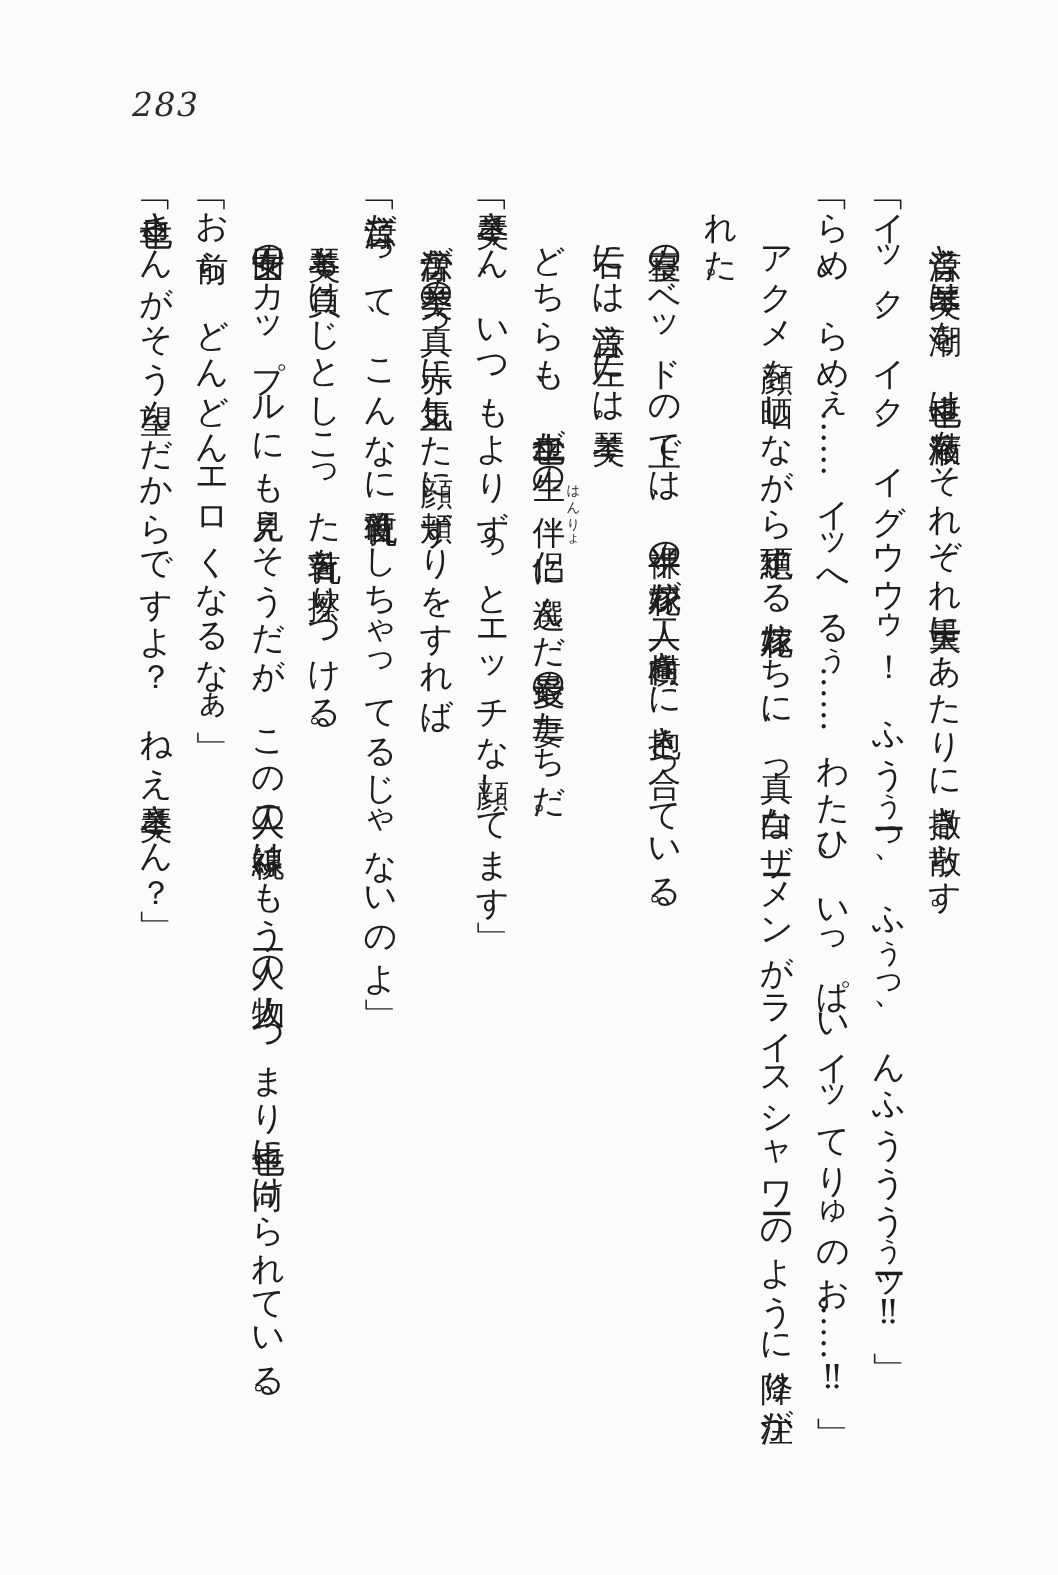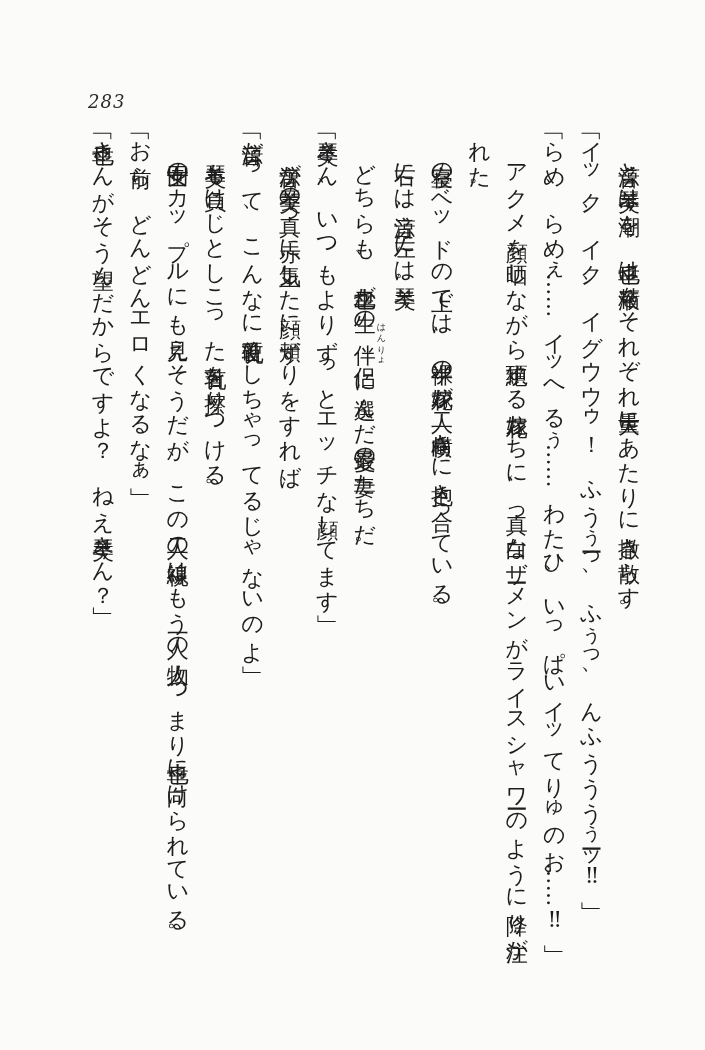--- a/index.html
+++ b/index.html
@@ -12,24 +12,23 @@
     height: 1050px;
     background: #fbfbf9;
     overflow: hidden;
     font-family: "DejaVu Serif", "Liberation Serif", serif;
   }
   .page-number {
     position: absolute;
     top: 58px;
     left: 88px;
     font-style: italic;
-    font-size: 18px;
+    font-size: 22px;
     color: #2b2b2b;
     letter-spacing: 1px;
-    margin-top: 33px;
   }
   .text-block {
     position: absolute;
     top: 126px;
     right: 57px;
     height: 840px;
     writing-mode: vertical-rl;
     text-orientation: mixed;
     font-size: 22px;
     line-height: 1.7;

